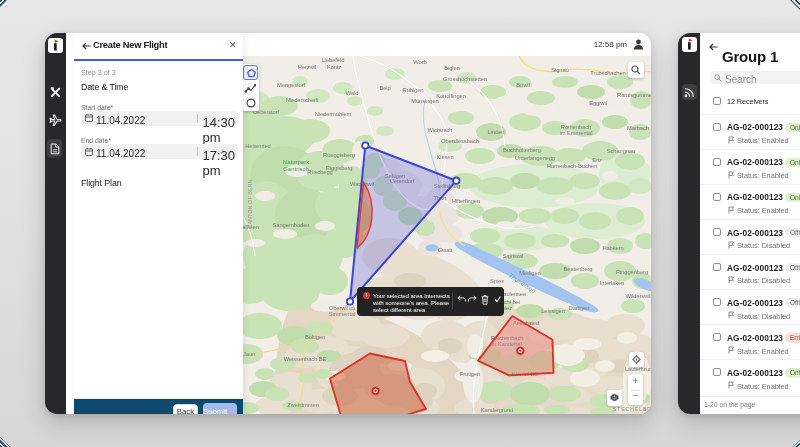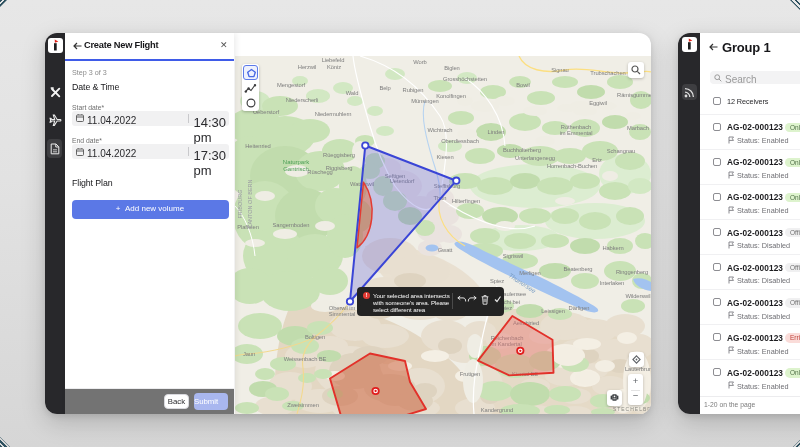--- a/index.html
+++ b/index.html
@@ -9,34 +9,34 @@
 .main { left:45px; top:33px; width:606px; height:381px; overflow:hidden; }
 .rightwin { left:678px; top:33px; width:200px; height:381px; overflow:hidden; }
 .side { position:absolute; left:0; top:0; bottom:0; background:#28282b; }
 .side.s1 { width:21px; }
 .side.s2 { width:22px; }
 .logo { position:absolute; left:3px; top:5px; width:14.5px; height:14.5px; background:#fff; border-radius:3px; }
 .logo svg { position:absolute; left:0; top:0; }
 .icon { position:absolute; }
 .iconbg { position:absolute; background:#3e3e41; border-radius:4px; }
 
-.panel { position:absolute; left:20px; top:0; width:169px; height:100%; background:#fff; z-index:5; box-shadow:2px 0 6px rgba(0,0,0,.08); }
+.panel { position:absolute; left:29px; top:0; width:169px; height:100%; background:#fff; z-index:5; box-shadow:2px 0 6px rgba(0,0,0,.08); }
 .phead { position:absolute; left:0; top:0; width:100%; height:27.5px; border-bottom:2px solid #3f5be8; }
 .phead .ttl { position:absolute; left:19px; top:7px; font-size:9.3px; font-weight:bold; color:#17171a; letter-spacing:-0.25px; }
 .phead .x { position:absolute; right:6.5px; top:7px; font-size:9px; color:#555; }
 .step { position:absolute; left:7px; top:34.5px; font-size:7.2px; color:#8a8a8a; }
 .h2 { position:absolute; left:7px; font-size:8.8px; font-weight:normal; color:#17171a; letter-spacing:-0.1px; }
 .lbl { position:absolute; left:7px; font-size:6.8px; color:#6f6f6f; }
 .inp { position:absolute; left:6.5px; width:157px; height:15px; background:#f1f1f2; border-radius:3px; }
 .inp .dt { position:absolute; left:15.5px; top:4.2px; font-size:10px; color:#2b2b2e; }
 .inp .tm { position:absolute; left:122px; top:4.2px; font-size:13px; color:#2b2b2e; }
 .inp .sep { position:absolute; left:116px; top:3px; width:1px; height:9px; background:#c9c9cc; }
 .inp svg { position:absolute; left:4.5px; top:3.5px; }
 .addbtn { position:absolute; left:6.5px; top:167px; width:157px; height:18.5px; background:#5b78e6; border-radius:4px; color:#fff; font-size:8px; text-align:center; line-height:18.5px; }
-.pfoot { position:absolute; left:0; bottom:0; width:100%; height:26px; border-top:1px solid #ececee; background:#737373; }
+.pfoot { position:absolute; left:0; bottom:0; width:100%; height:16px; border-top:1px solid #ececee; background:#0c4a6e; }
 .backbtn { position:absolute; right:45px; top:4.5px; width:25px; height:15.5px; border:1px solid #d9d9de; border-radius:4px; background:#fff; font-size:7.8px; color:#2b2b2e; text-align:center; line-height:14px; }
 .subbtn { position:absolute; right:6px; top:3.5px; width:34px; height:17px; background:#a9b7ef; border-radius:4px; font-size:7.8px; color:#fff; text-align:left; line-height:17px; }
 
 .topbar { position:absolute; left:190px; top:0; width:416px; height:23px; background:#fff; z-index:4; }
 .time { position:absolute; right:24px; top:6.5px; font-size:8px; color:#2e2e31; }
 
 .map { position:absolute; left:190px; top:23px; width:416px; height:358px; overflow:hidden; }
 .mapsvg { position:absolute; left:0; top:0; }
 .ctl { position:absolute; background:#fff; border-radius:3px; box-shadow:0 1px 3px rgba(0,0,0,.25); }
 .tools { left:7px; top:8px; width:17px; height:47px; }
@@ -462,20 +462,27 @@
         <path d="M4.9 2.3 L2.9 3.9 L4.9 5.5" fill="none" stroke="#ececec" stroke-width="0.95" stroke-linecap="round" stroke-linejoin="round"></path>
           <path d="M3.2 3.9 h4.8 c1.9 0 2.7 1.4 2.7 3.2" fill="none" stroke="#ececec" stroke-width="0.95" stroke-linecap="round"></path>
         <path d="M19.1 2.3 L21.1 3.9 L19.1 5.5" fill="none" stroke="#ececec" stroke-width="0.95" stroke-linecap="round" stroke-linejoin="round"></path>
           <path d="M20.8 3.9 h-4.8 c-1.9 0-2.7 1.4-2.7 3.2" fill="none" stroke="#ececec" stroke-width="0.95" stroke-linecap="round"></path>
         <path d="M26.6 2.8 h6.8 M27.6 2.8 l0.5 7.4 h3.8 l0.5-7.4 M29.1 4.6 v3.6 M30.9 4.6 v3.6 M28.9 2.8 v-1.2 h2.2 v1.2" fill="none" stroke="#e9e9e9" stroke-width="0.9"></path>
         <path d="M40 5.5 L42 7.5 L45.5 2.5" fill="none" stroke="#e9e9e9" stroke-width="1.2"></path>
       </svg>
     </div>
   </div>
 
+  <div class="topbar">
+    <div class="time">12:58 pm</div>
+    <svg width="11" height="11" style="position:absolute;right:7px;top:6px">
+        <circle cx="5.5" cy="3" r="2.4" fill="#3a3a3d"></circle>
+        <path d="M1 10.5 C1 7.2 3 6 5.5 6 C8 6 10 7.2 10 10.5 Z" fill="#3a3a3d"></path>
+      </svg>
+  </div>
 
   <div class="side s1">
     <div class="logo">
         <svg width="14.5" height="14.5">
           <rect x="6" y="5.2" width="2.7" height="7.3" fill="#1c1c1e"></rect>
           <path d="M6.7 1.6 L10.4 3.5 L6.9 4.7 Z" fill="#e0251b"></path>
         </svg>
       </div>
     <svg class="icon" width="11" height="11" style="left:4.5px;top:54px">
         <path d="M2 2 L9.3 9.3 M9.3 1.7 L2 9" stroke="#f2f2f2" stroke-width="1.9" stroke-linecap="round"></path>
@@ -516,21 +523,20 @@
     <div class="inp" style="top:111px">
       <svg width="8" height="8">
           <rect x="0.5" y="1" width="7" height="6.5" rx="1" fill="none" stroke="#555" stroke-width="0.9"></rect>
           <path d="M0.5 3 h7 M2.2 1 v-0.8 M5.8 1 v-0.8" stroke="#555" stroke-width="0.9"></path>
         </svg>
       <div class="dt">11.04.2022</div>
         <div class="sep"></div>
         <div class="tm">17:30 pm</div>
     </div>
     <div class="h2" style="top:145px">Flight Plan</div>
-    <div class="addbtn">+&nbsp;&nbsp;Add new volume</div>
     <div class="pfoot">
       <div class="backbtn">Back</div>
       <div class="subbtn">Submit</div>
     </div>
   </div>
 </div>
 
 <div class="win rightwin">
   <div class="side s2">
     <div class="logo" style="left:4px;top:4px">
@@ -541,21 +547,21 @@
       </div>
     <div class="iconbg" style="left:3.5px;top:51px;width:15.5px;height:16px"></div>
     <svg class="icon" width="11" height="11" style="left:6px;top:53.5px">
         <circle cx="2" cy="9" r="1.4" fill="#dedede"></circle>
         <path d="M1 5.2 c2.6 0 4.8 2.2 4.8 4.8 M1 1.6 c4.6 0 8.4 3.8 8.4 8.4" fill="none" stroke="#dedede" stroke-width="1.3"></path>
       </svg>
   </div>
   <svg width="9" height="8" style="position:absolute;left:31px;top:10px">
       <path d="M8.5 4 H1 M4 1 L1 4 L4 7" fill="none" stroke="#333" stroke-width="1.2"></path>
     </svg>
-  <div style="position:absolute;left:44px;top:7px;font-size:13px;font-weight:bold;color:#17171a;letter-spacing:-0.2px">Group 1</div>
+  <div style="position:absolute;left:44px;top:15px;font-size:15px;font-weight:bold;color:#17171a;letter-spacing:-0.2px">Group 1</div>
   <div style="position:absolute;left:32px;top:37.5px;width:130px;height:13.5px;background:#f3f3f4;border-radius:4px">
     <svg width="8" height="8" style="position:absolute;left:4px;top:3px">
         <circle cx="3.2" cy="3.2" r="2.4" fill="none" stroke="#9a9a9a" stroke-width="1"></circle>
         <path d="M5 5 L7.3 7.3" stroke="#9a9a9a" stroke-width="1"></path>
       </svg>
     <div style="position:absolute;left:15px;top:3px;font-size:10px;color:#9a9a9a">Search</div>
   </div>
   <div id="rows">
       <div style="position:absolute;left:35px;top:89.5px;width:8px;height:8px;border:1px solid #8d8d92;border-radius:2px"></div>
       <div style="position:absolute;left:49px;top:89.2px;font-size:8.3px;font-weight:bold;color:#1c1c1f;letter-spacing:.1px">AG-02-000123</div>

